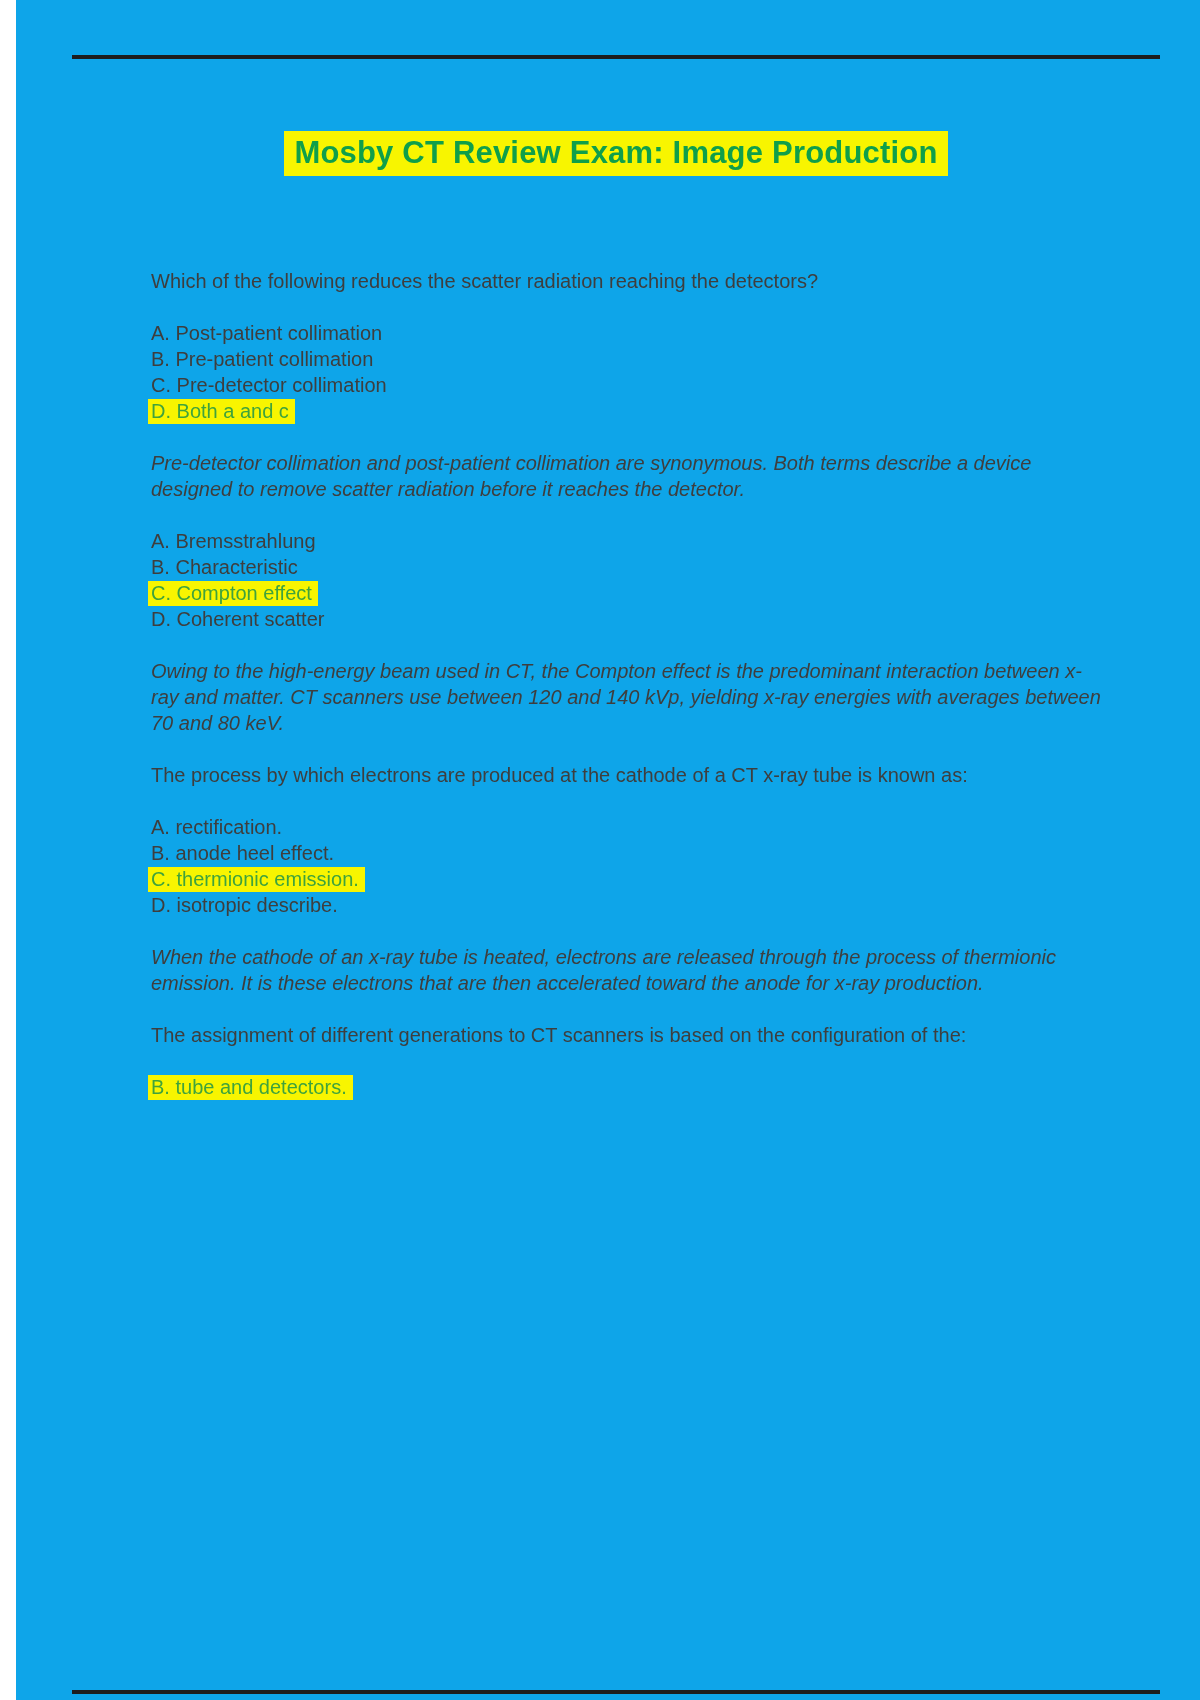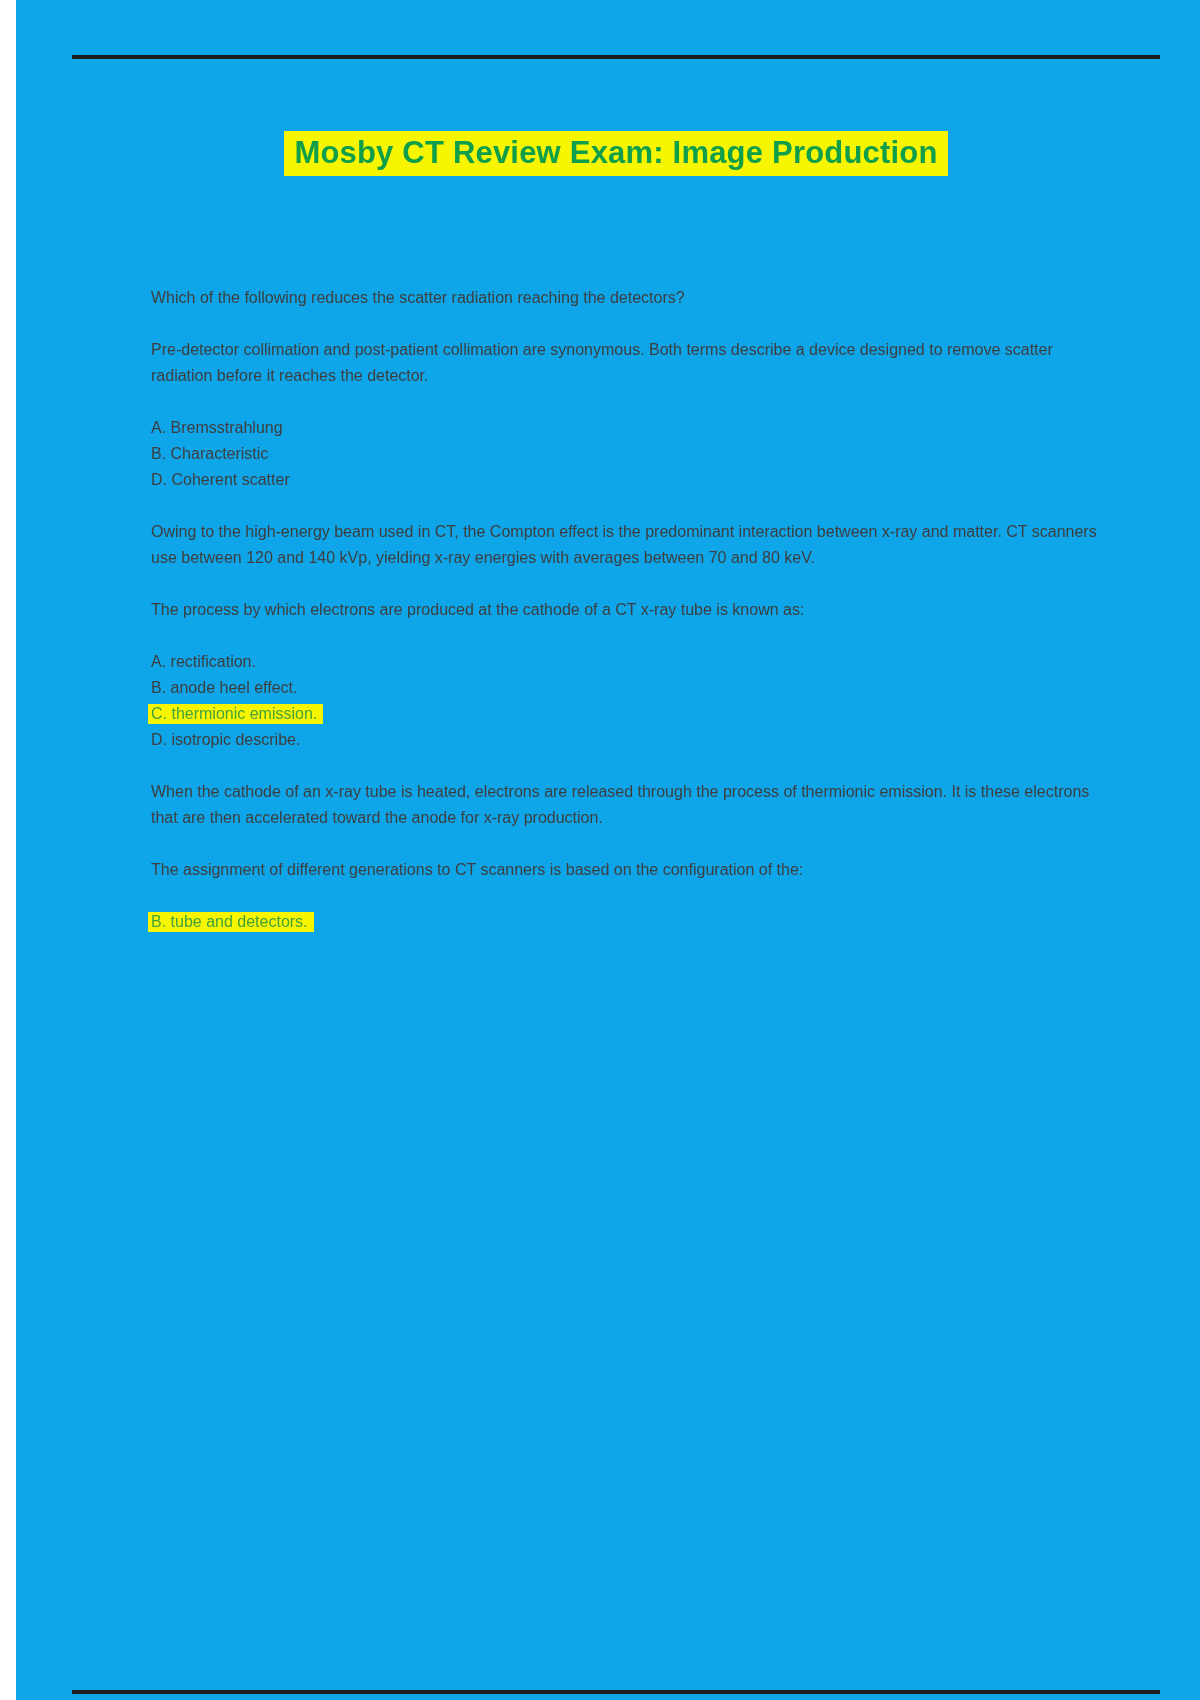--- a/index.html
+++ b/index.html
@@ -45,59 +45,67 @@
     color: var(--title-text);
     font-weight: bold;
     font-size: 31px;
     line-height: 37px;
     padding: 3px 10px 5px 10px;
     letter-spacing: 0.2px;
   }
   .content {
     position: absolute;
     left: 135px;
-    top: 259px;
+    top: 242px;
     width: 958px;
     color: var(--body-text);
-    font-size: 16px;
+    font-size: 20px;
     line-height: 26px;
   }
   .question-text { margin: 26px 0 0 0; }
   .options { margin: 26px 0 0 0; }
   .option { min-height: 26px; }
   .hl {
     background: var(--highlight);
     color: var(--answer-text);
     padding: 1px 6px 2px 3px;
     margin-left: -3px;
   }
   .explanation {
     margin: 26px 0 0 0;
+    font-style: italic;
   }
 </style>
 </head>
 <body>
 
 <div class="page">
   <div class="rule rule-top"></div>
 
   <div class="title-row">
     <span class="title-hl">Mosby CT Review Exam: Image Production</span>
   </div>
 
   <div class="content">
   <div class="question-block">
     <p class="question-text">Which of the following reduces the scatter radiation reaching the detectors?</p>
+    <div class="options">
+          <div class="option"><span>A. Post-patient collimation</span></div>
+          <div class="option"><span>B. Pre-patient collimation</span></div>
+          <div class="option"><span>C. Pre-detector collimation</span></div>
+          <div class="option"><span class="hl">D. Both a and c</span></div>
+        </div>
     <p class="explanation">Pre-detector collimation and post-patient collimation are synonymous. Both terms describe a device designed to remove scatter radiation before it reaches the detector.</p>
   </div>
 
   <div class="question-block">
     <div class="options">
           <div class="option"><span>A. Bremsstrahlung</span></div>
           <div class="option"><span>B. Characteristic</span></div>
+          <div class="option"><span class="hl">C. Compton effect</span></div>
           <div class="option"><span>D. Coherent scatter</span></div>
         </div>
     <p class="explanation">Owing to the high-energy beam used in CT, the Compton effect is the predominant interaction between x-ray and matter. CT scanners use between 120 and 140 kVp, yielding x-ray energies with averages between 70 and 80 keV.</p>
   </div>
 
   <div class="question-block">
     <p class="question-text">The process by which electrons are produced at the cathode of a CT x-ray tube is known as:</p>
     <div class="options">
           <div class="option"><span>A. rectification.</span></div>
           <div class="option"><span>B. anode heel effect.</span></div>

